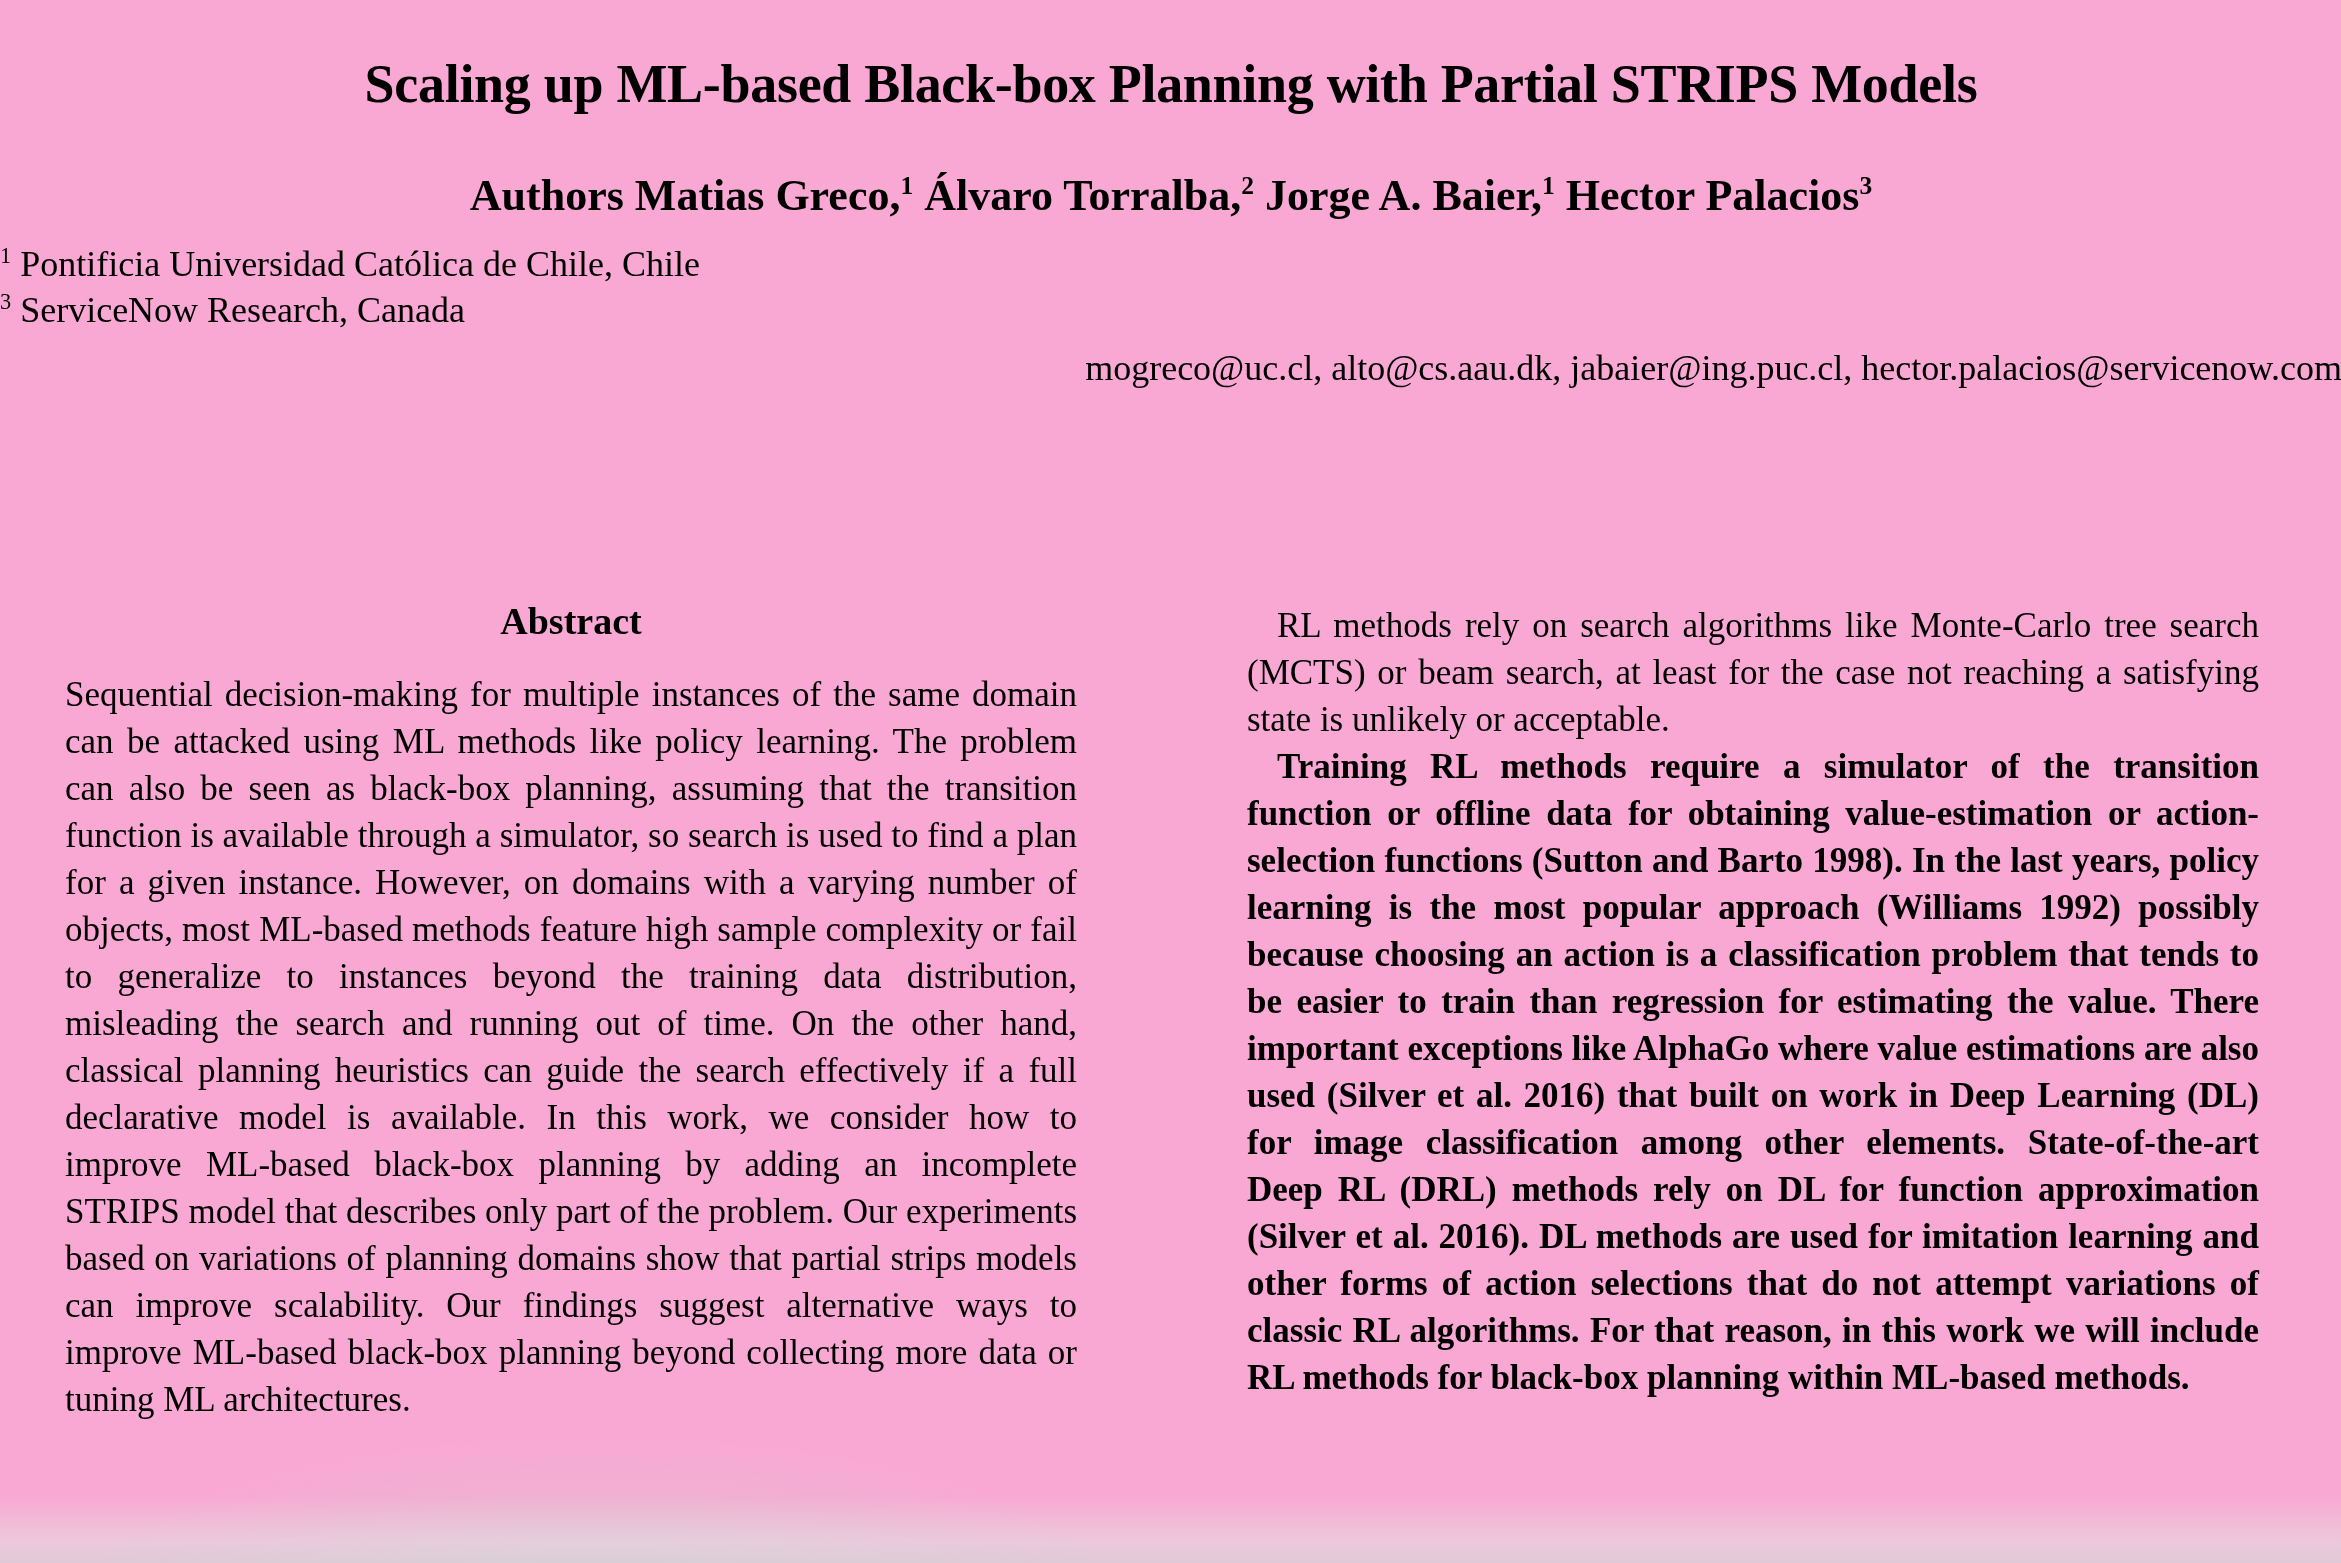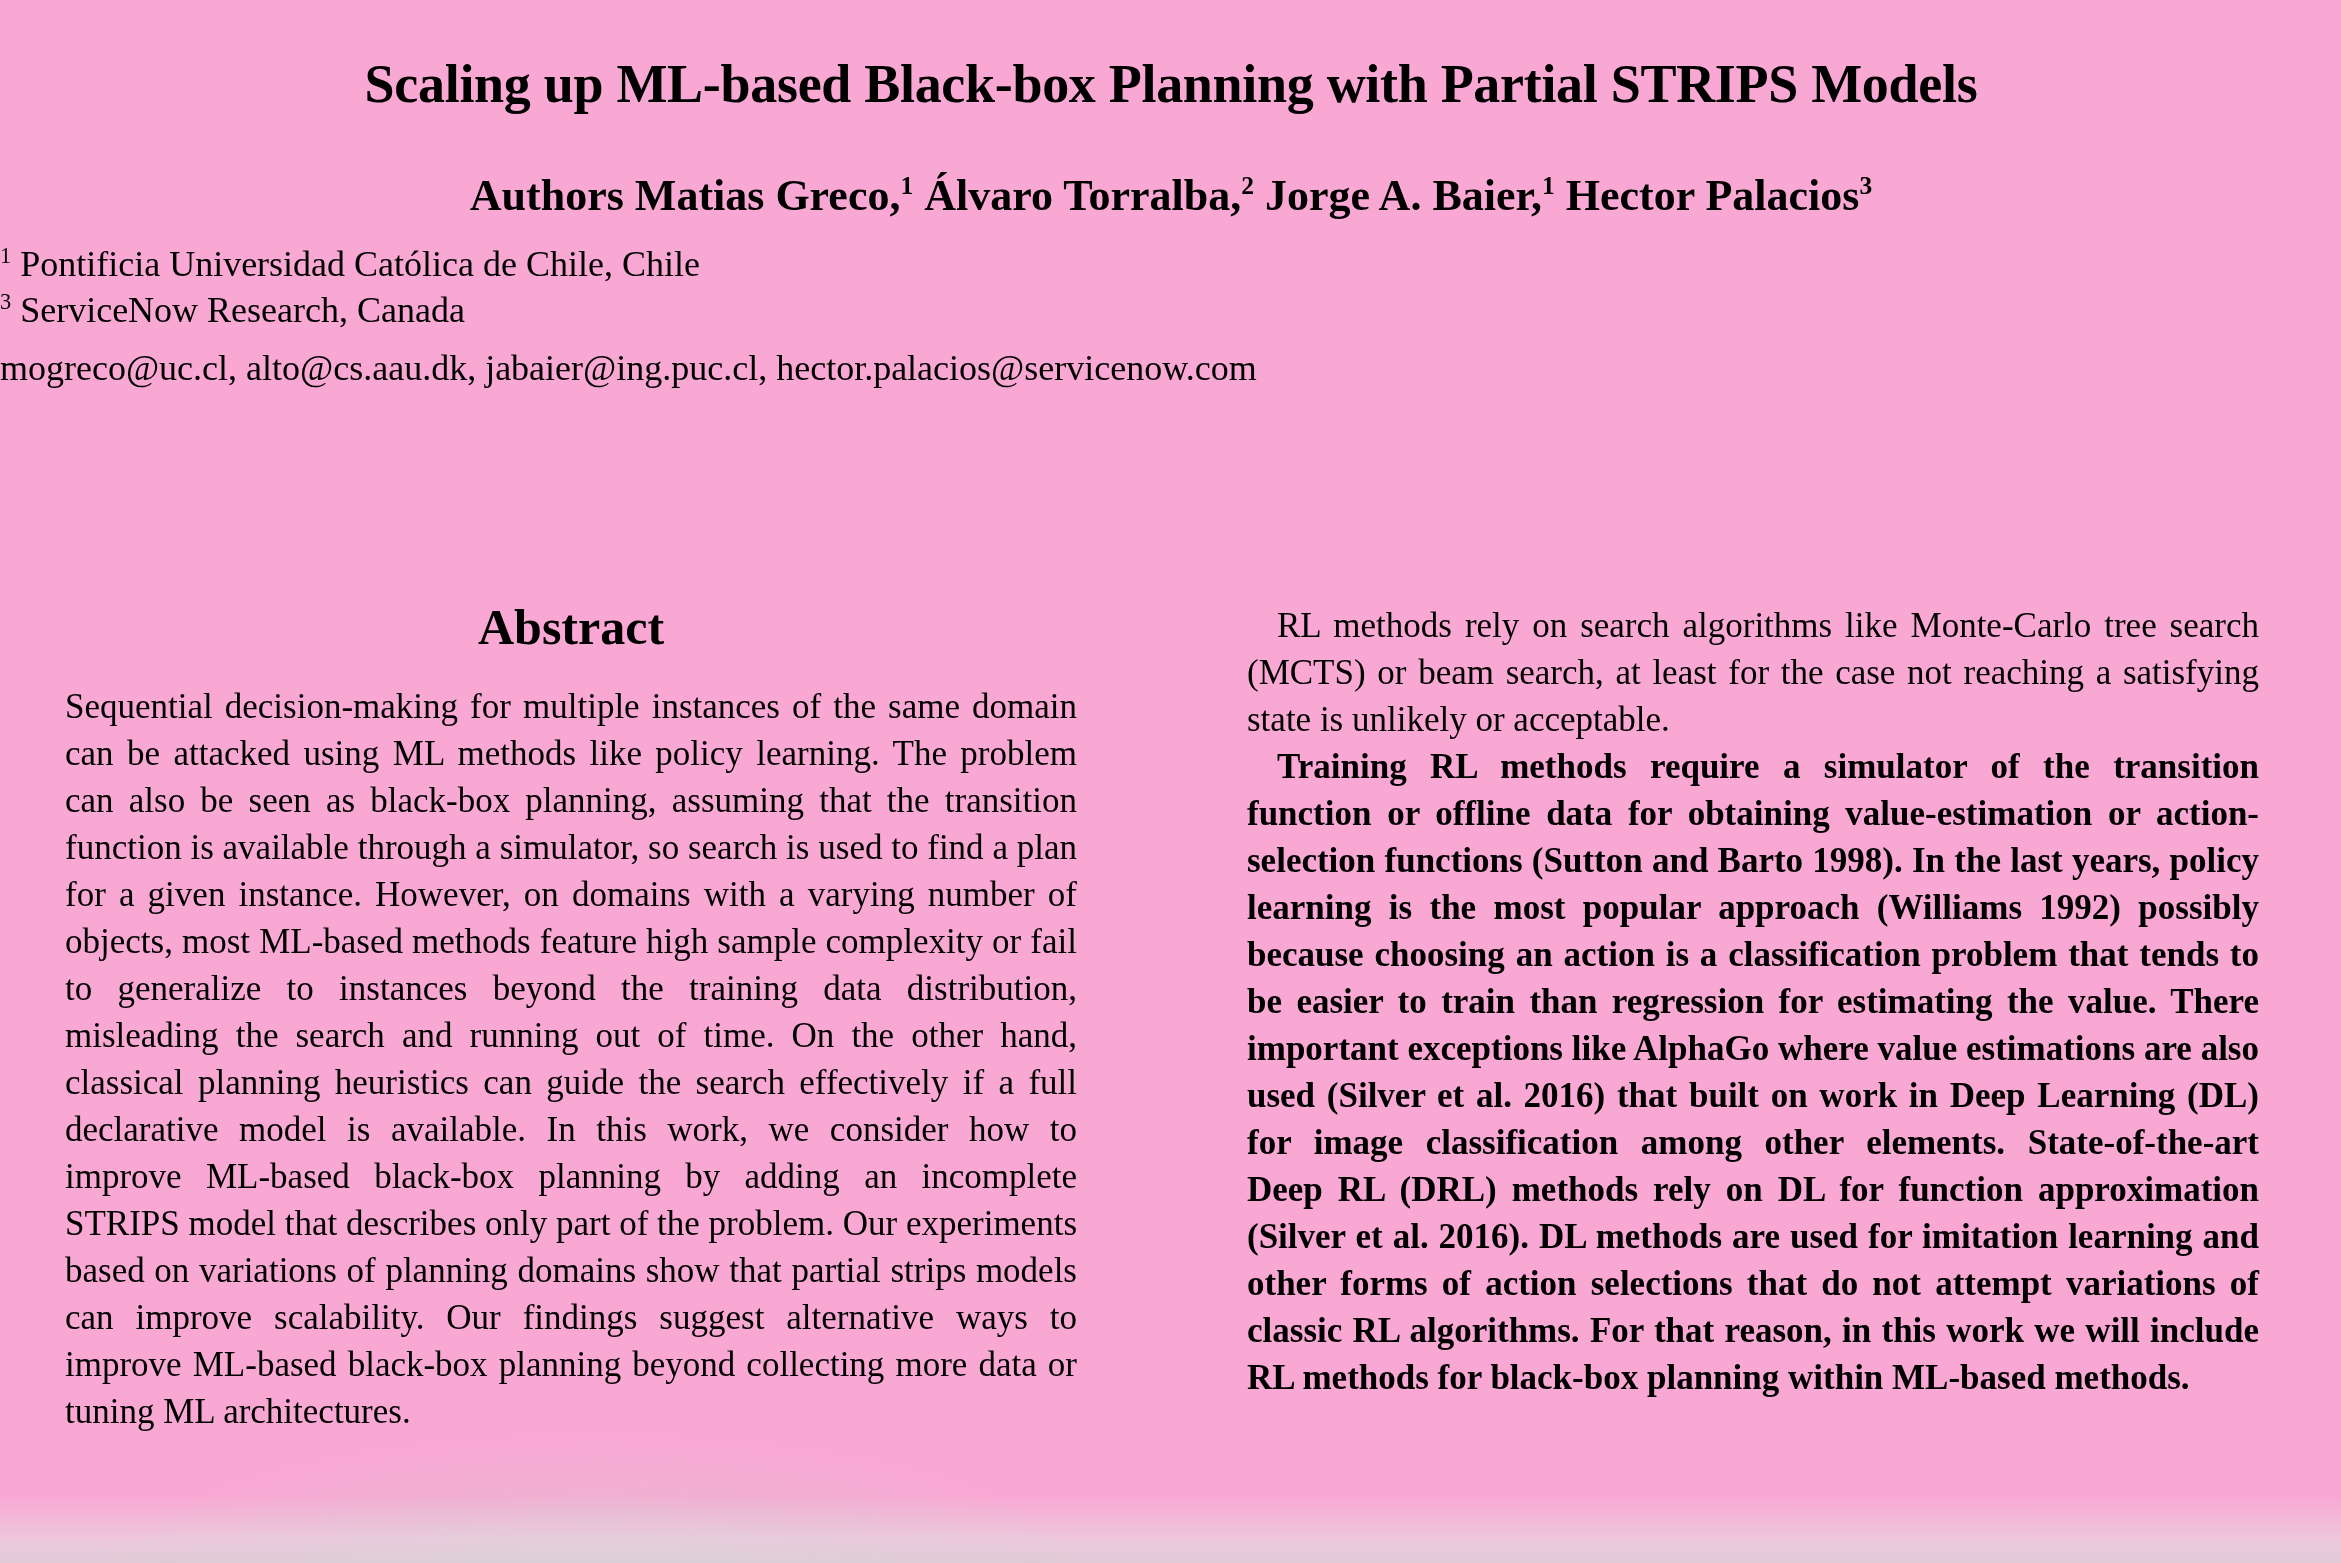--- a/index.html
+++ b/index.html
@@ -61,21 +61,21 @@
   .affiliations .aff-line {
     white-space: pre;
   }
   .affiliations sup {
     font-size: 0.62em;
     vertical-align: super;
     line-height: 0;
   }
   .emails {
     margin-top: 14px;
-    text-align: left;
+    text-align: right;
     font-size: 36px;
     line-height: 1.2;
   }
 
   
   .columns {
     position: absolute;
     top: 602px;
     left: 0;
     width: 2342px;
@@ -83,21 +83,21 @@
   }
   .col {
     position: absolute;
     top: 0;
     width: 1012px;
   }
   .col-left  { left: 65px; }
   .col-right { left: 1247px; }
 
   .abstract-heading {
-    font-size: 50px;
+    font-size: 38px;
     font-weight: bold;
     text-align: center;
     margin: 0 0 31px 0;
     line-height: 1;
   }
 
   .body-par {
     font-size: 35px;
     line-height: 47px;
     text-align: justify;

